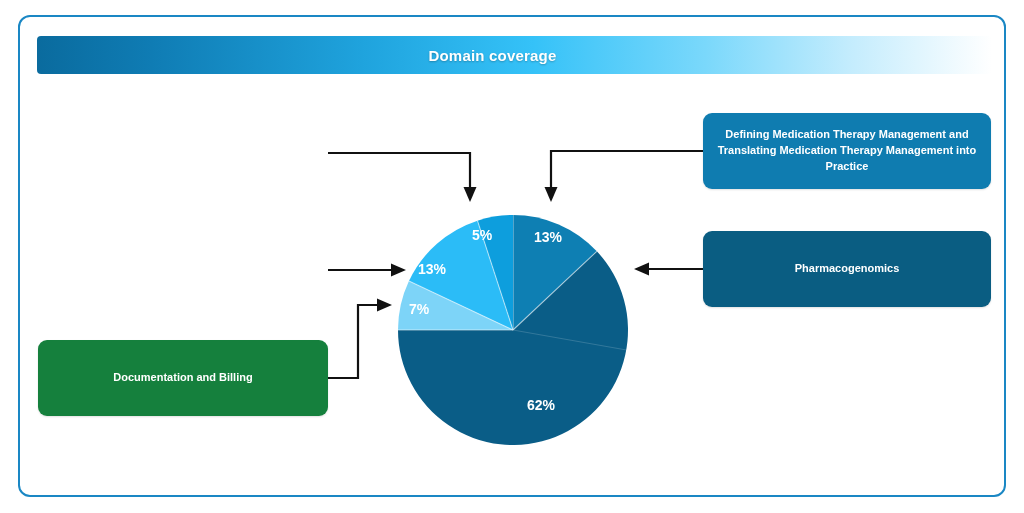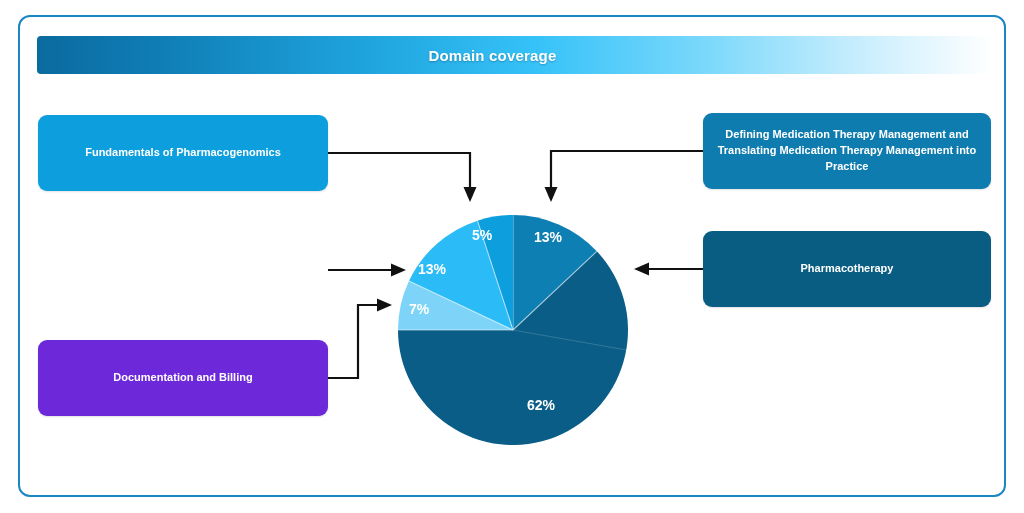--- a/index.html
+++ b/index.html
@@ -59,21 +59,21 @@
     text-align: center;
     color: #ffffff;
     font-weight: bold;
     font-size: 11px;
     line-height: 1.45;
     padding: 13px 10px;
     box-shadow: 0 1px 2px rgba(0,0,0,.12);
   }
   #box-fundamentals { left: 38px;  top: 115px; width: 290px; height: 76px; background: #0d9edd; }
   #box-advocacy     { left: 38px;  top: 232px; width: 290px; height: 76px; background: #2bbcf7; }
-  #box-documentation{ left: 38px;  top: 340px; width: 290px; height: 76px; background: #6d28d9; }
+  #box-documentation{ left: 38px;  top: 340px; width: 290px; height: 76px; background: #15803d; }
   #box-defining     { left: 703px; top: 113px; width: 288px; height: 76px; background: #0f7cb0; }
   #box-pharmacotherapy{left: 703px;top: 231px; width: 288px; height: 76px; background: #0a5d82; }
 
   
   #overlay { position: absolute; left: 0; top: 0; width: 1024px; height: 513px; }
   .pct-label {
     fill: #ffffff;
     font-family: "Liberation Sans", sans-serif;
     font-size: 14px;
     font-weight: bold;
@@ -88,32 +88,29 @@
 <body>
 
 <div id="root">
 
   <div id="frame"></div>
 
   <div id="title-bar">
     <span id="title-text">Domain coverage</span>
   </div>
 
-  <div class="box" id="box-fundamentals">
-    <span>Fundamentals of Pharmacogenomics</span>
-  </div>
   <div class="box" id="box-documentation">
     <span>Documentation and Billing</span>
   </div>
 
   <div class="box" id="box-defining">
     <span>Defining Medication Therapy Management and Translating Medication Therapy Management into Practice</span>
   </div>
   <div class="box" id="box-pharmacotherapy">
-    <span>Pharmacotherapy</span>
+    <span>Pharmacogenomics</span>
   </div>
 
   <svg id="overlay" viewBox="0 0 1024 513">
     <g id="pie-group">
         <path d="M513,330 L513.00,215.00 A115,115 0 0 1 596.83,251.28 Z" fill="#0e7fb3"></path>
         <line class="slice-sep" x1="513" y1="330" x2="513.00" y2="215.00"></line>
         <path d="M513,330 L596.83,251.28 A115,115 0 1 1 398.00,330.00 Z" fill="#0a5d87"></path>
         <line class="slice-sep" x1="513" y1="330" x2="596.83" y2="251.28"></line>
         <path d="M513,330 L398.00,330.00 A115,115 0 0 1 408.94,281.04 Z" fill="#7dd4f8"></path>
         <line class="slice-sep" x1="513" y1="330" x2="398.00" y2="330.00"></line>

